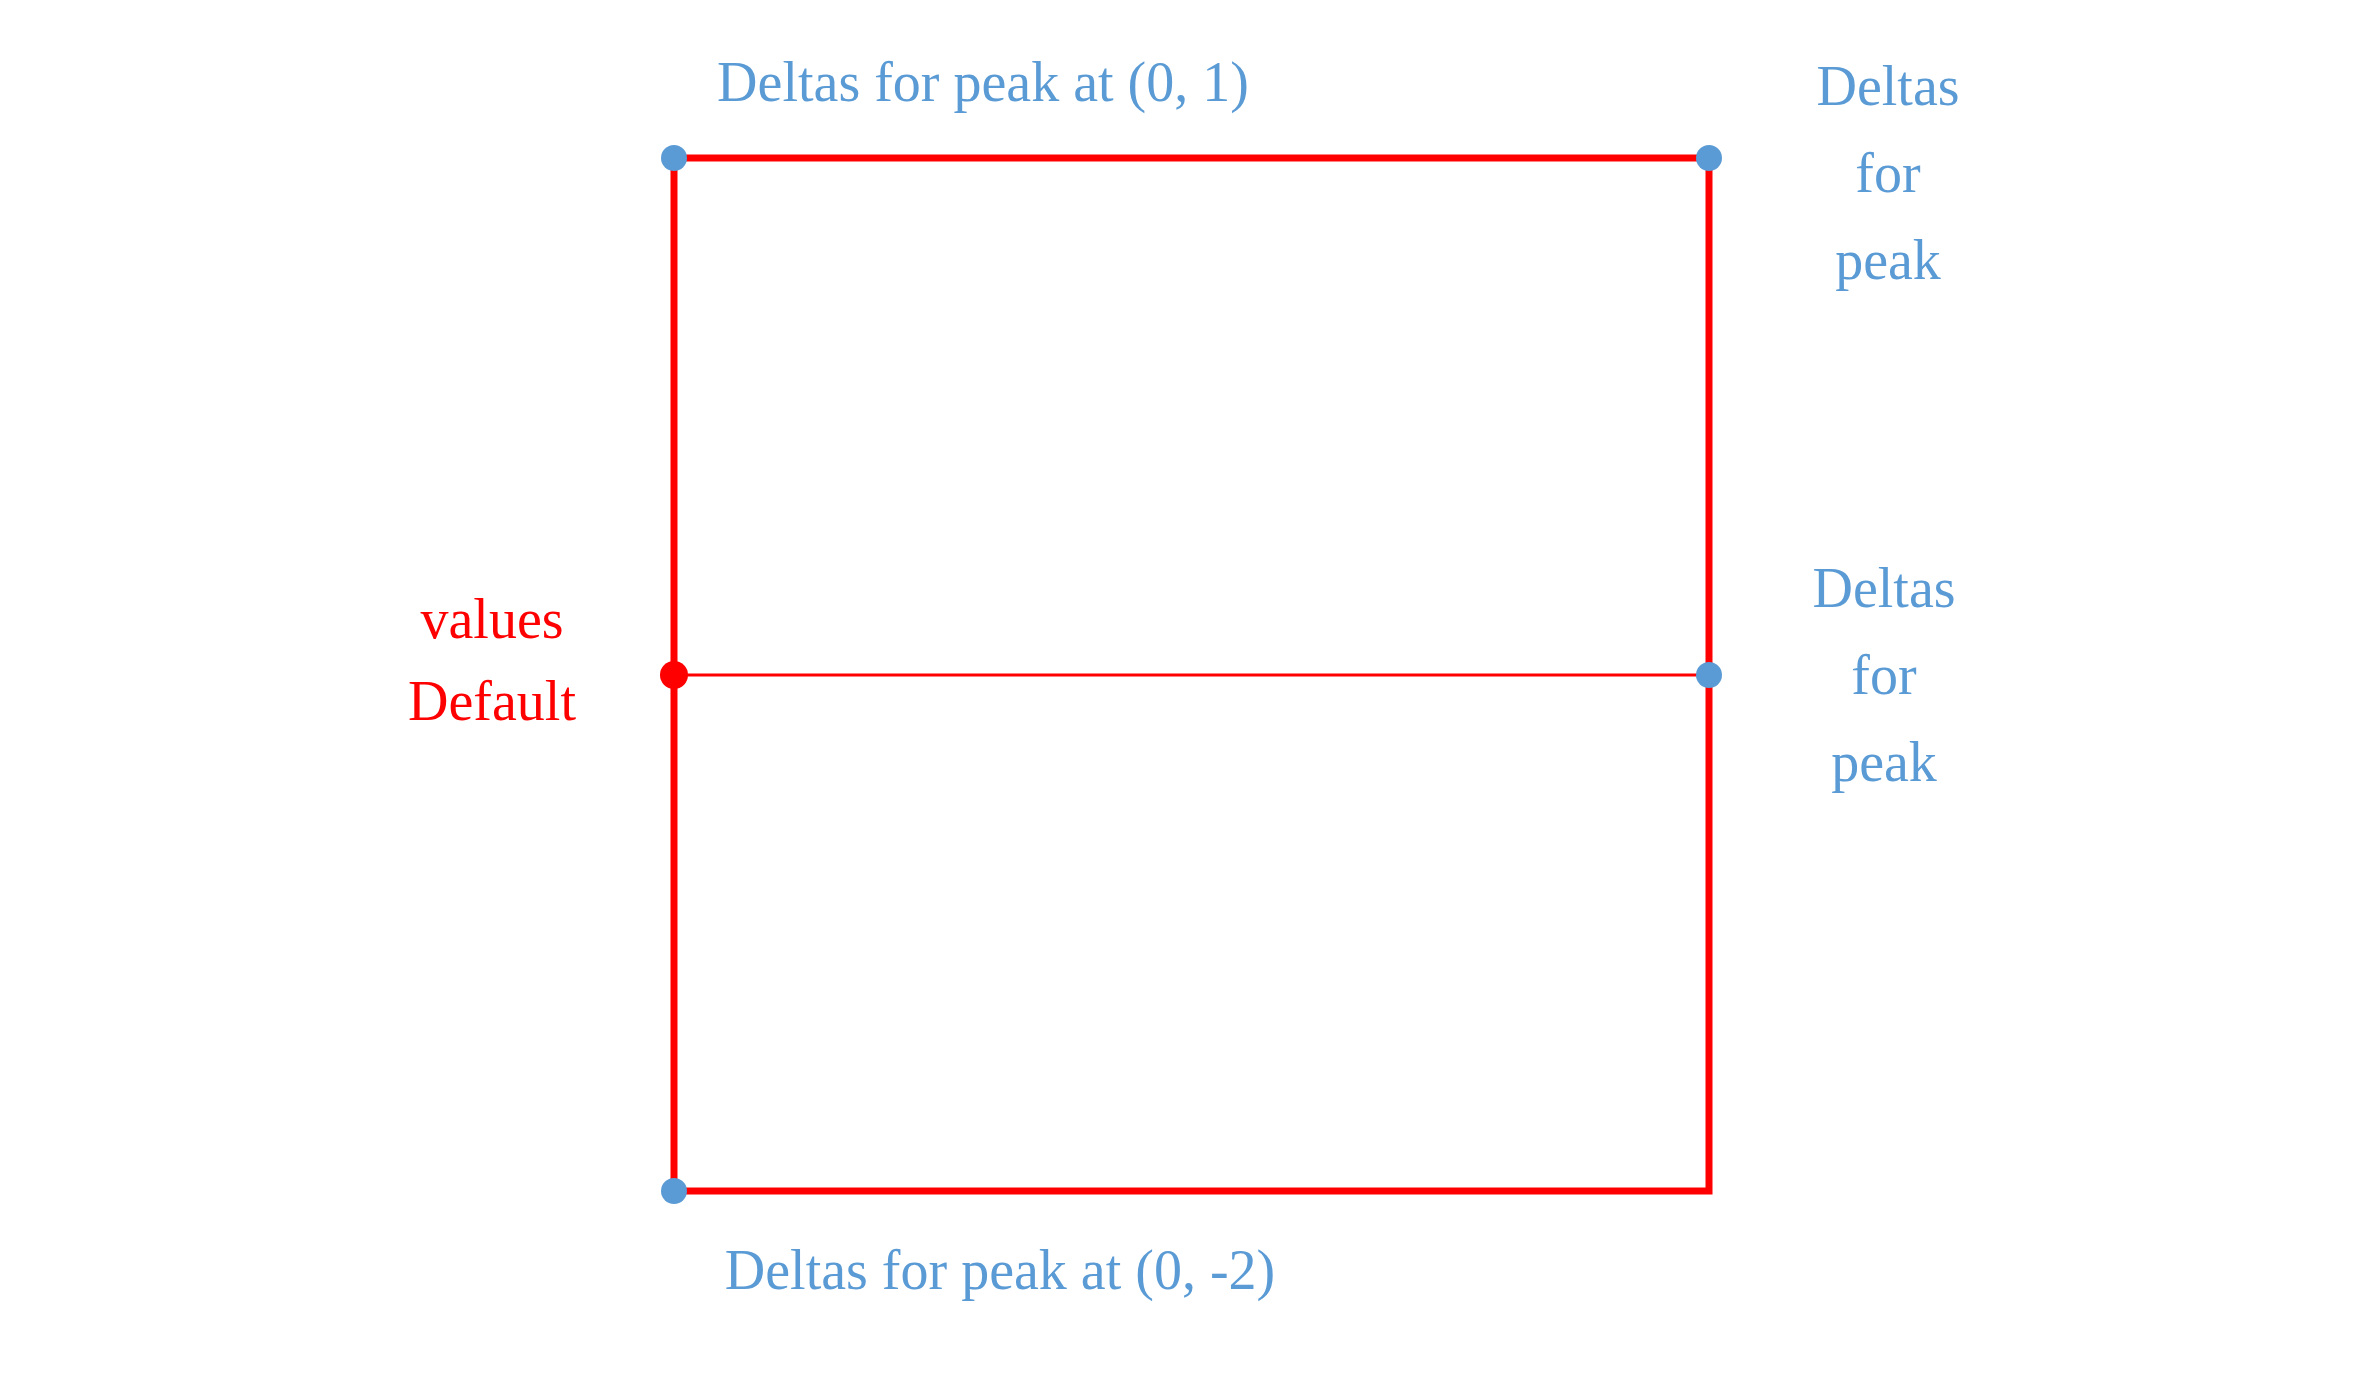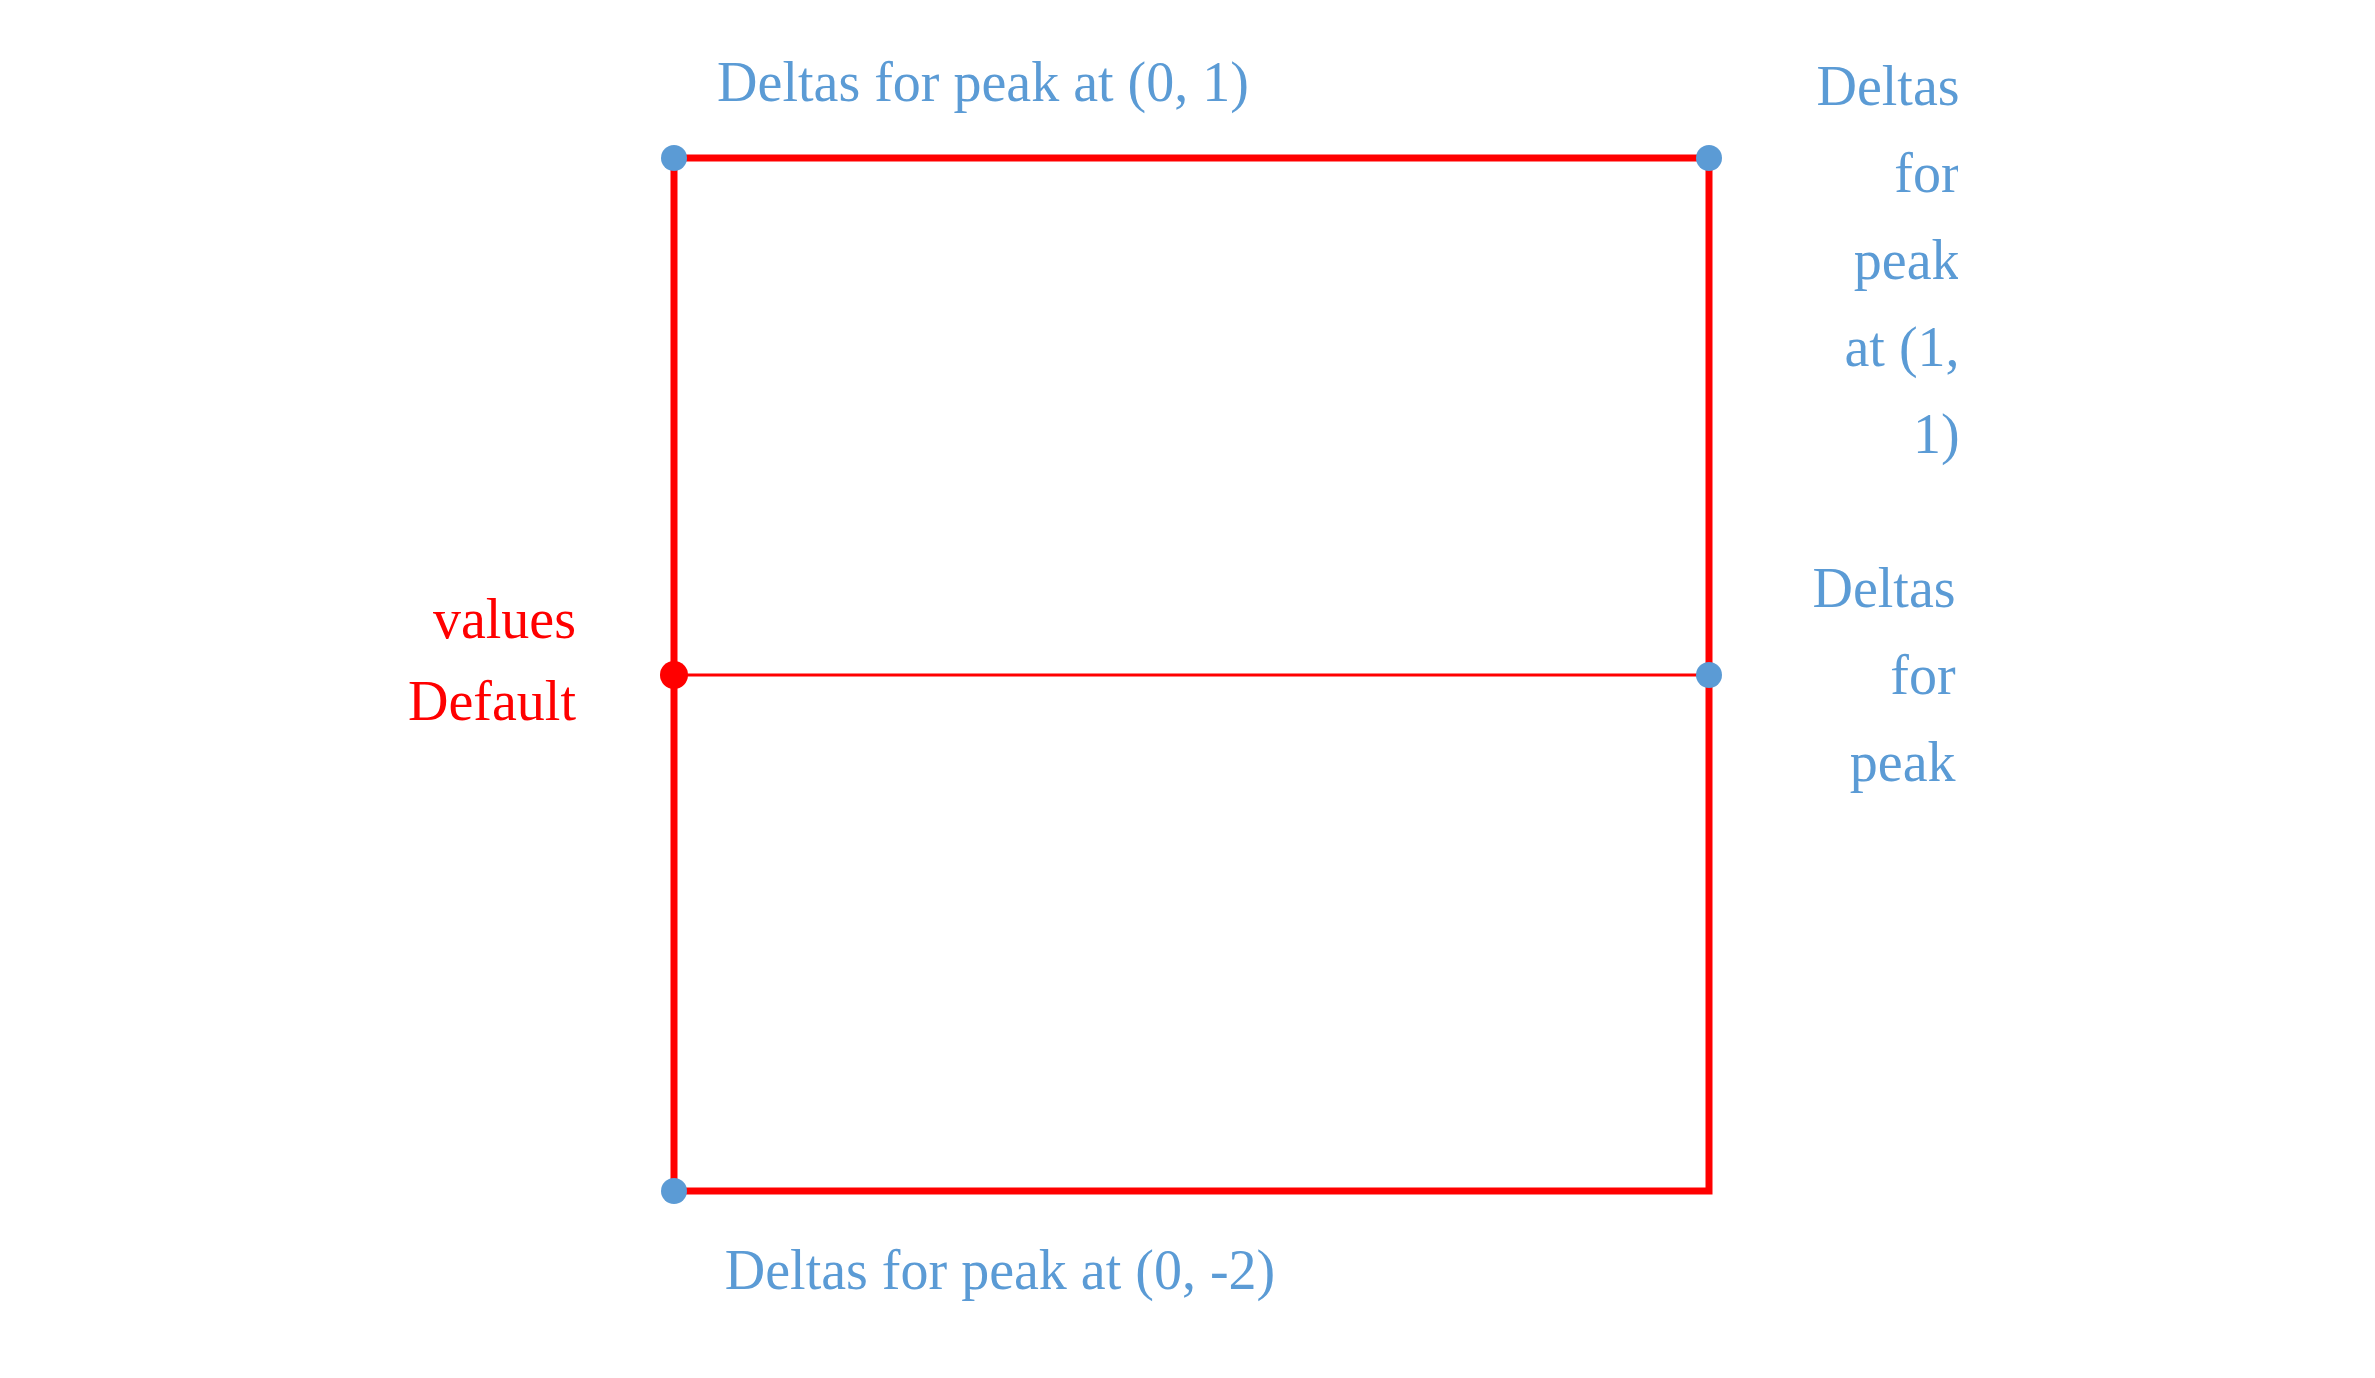--- a/index.html
+++ b/index.html
@@ -26,21 +26,20 @@
     color: #5b9bd5;
     font-size: 56px;
     line-height: 64px;
     white-space: nowrap;
     text-align: center;
     transform: translateX(-50%);
   }
   .label.multiline {
     line-height: 87px;
     white-space: normal;
-    text-align: right;
   }
   .label.red {
     color: #ff0000;
     line-height: 82px;
   }
 </style>
 </head>
 <body>
 
 <div class="canvas">
@@ -57,21 +56,20 @@
     <circle cx="674" cy="1191" r="13" fill="#5b9bd5"></circle>
 
     <circle cx="674" cy="675" r="14" fill="#ff0000"></circle>
   </svg>
 
   <div class="label" style="left: 983px; top: 50px;">Deltas for peak at (0, 1)</div>
 
   <div class="label multiline" style="left: 1888px; top: 43px;">
     <div>Deltas</div>
     <div>for peak</div>
-    <div>at (1, 1)</div>
   </div>
 
   <div class="label multiline" style="left: 1884px; top: 545px;">
     <div>Deltas</div>
     <div>for peak</div>
   </div>
 
   <div class="label" style="left: 1000px; top: 1238px;">Deltas for peak at (0, -2)</div>
 
   <div class="label red multiline" style="left: 492px; top: 578px;">

